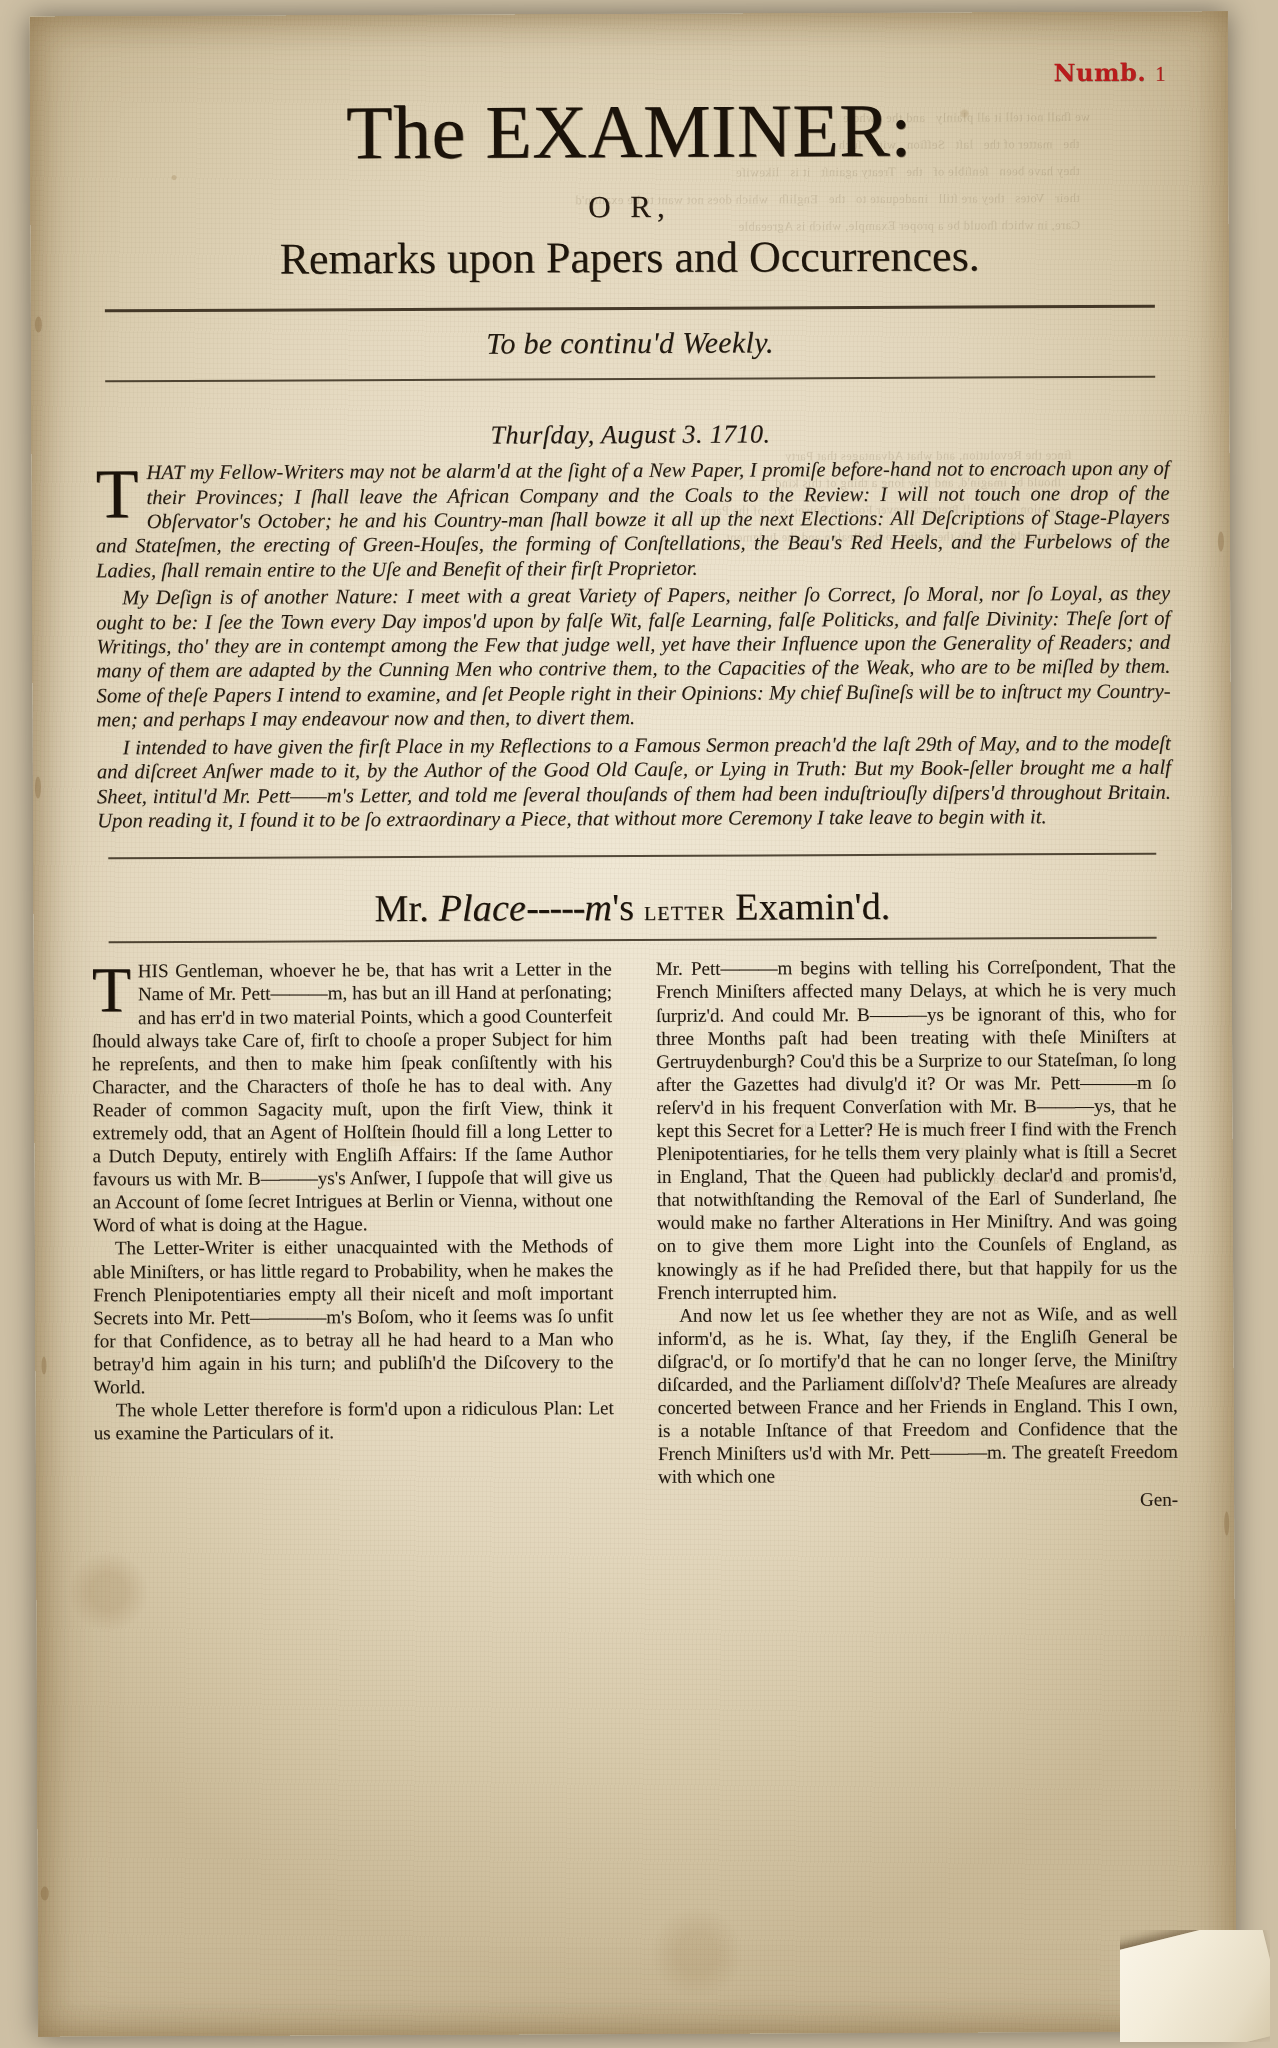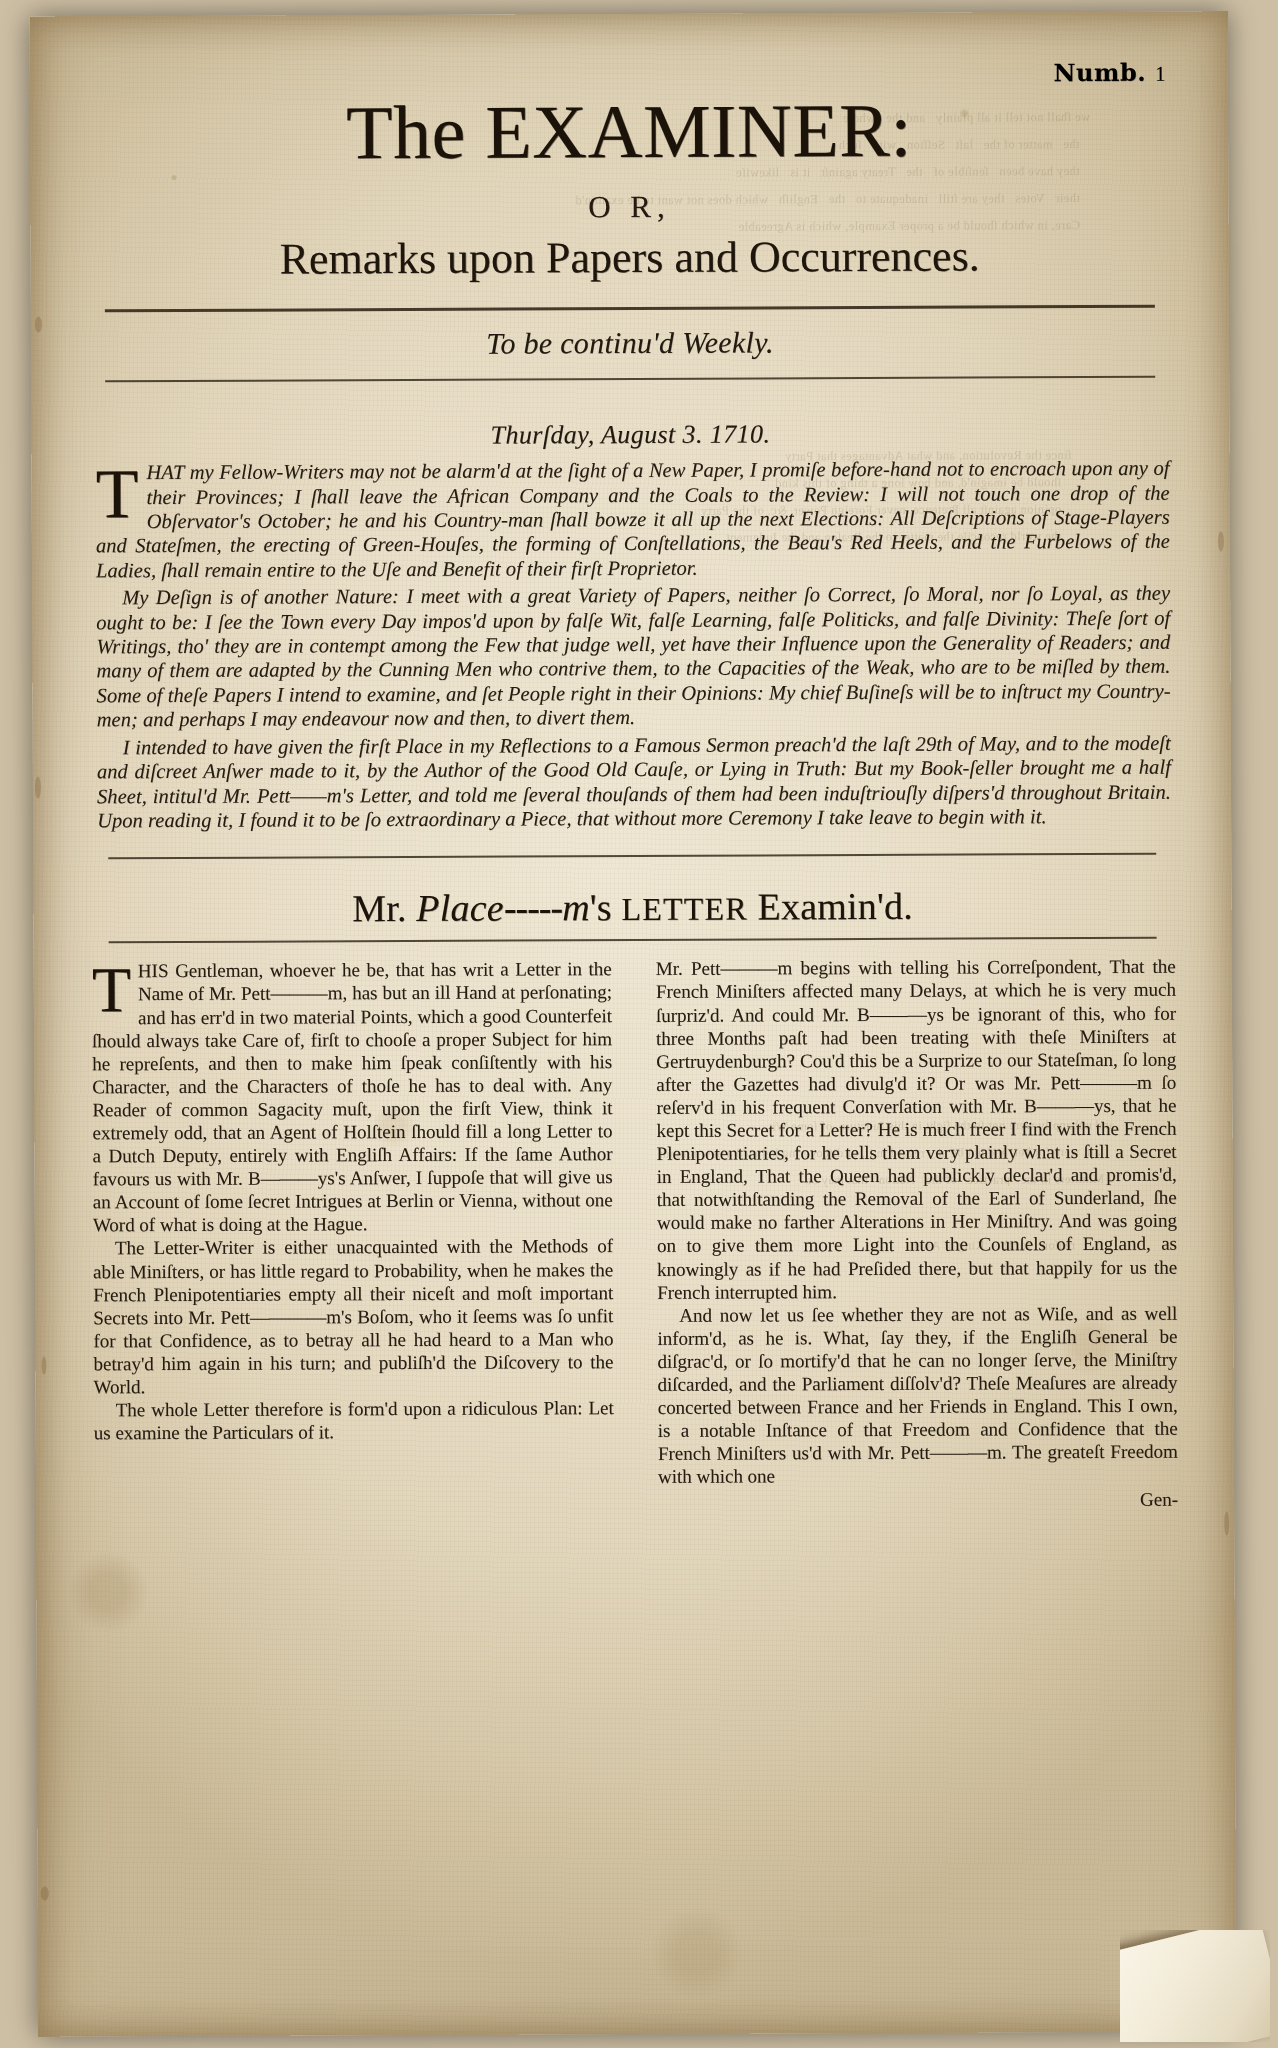--- a/index.html
+++ b/index.html
@@ -43,21 +43,21 @@
     position:absolute;color:rgba(92,72,44,.16);font-size:12.5px;line-height:27px;
     transform:scaleX(-1);letter-spacing:.4px;pointer-events:none;user-select:none;
     font-family:"Liberation Serif",serif;white-space:pre-wrap;
   }
 
   
   #content{position:absolute;left:34px;top:14px;width:1198px;height:2020px;transform:rotate(-0.25deg);color:#231a10;}
 
   .numb{
     position:absolute;right:62px;top:46px;font-size:24px;letter-spacing:.5px;
-    font-family:"DejaVu Serif",serif;font-weight:bold;color:#000000;
+    font-family:"DejaVu Serif",serif;font-weight:bold;color:#b91c1c;
     text-shadow:.5px .4px 0 rgba(40,26,12,.45);
   }
   .numb .n{font-family:"Liberation Serif",serif;font-weight:normal;font-size:21px;}
 
   .masthead{
     text-align:center;font-size:76px;line-height:1.04;letter-spacing:.5px;
     margin:78px 0 0 0;color:#1b130a;font-family:"Liberation Serif",serif;
     text-shadow:.7px .6px 0 rgba(40,26,12,.5), -.4px .3px 0 rgba(40,26,12,.22);
   }
   .or{
@@ -97,21 +97,21 @@
     float:left;font-style:normal;font-size:70px;line-height:56px;
     margin:6px 8px -6px 0;font-family:"Liberation Serif",serif;color:#1b130a;
     text-shadow:.7px .6px 0 rgba(40,26,12,.5);
   }
 
   .sechead{
     text-align:center;font-size:38px;margin:28px 0 10px 0;color:#1c140b;
     letter-spacing:.2px;text-shadow:.6px .5px 0 rgba(40,26,12,.45);
   }
   .sechead i{font-style:italic;}
-  .sechead .sc{font-size:32px;letter-spacing:1.2px;}
+  .sechead .sc{font-size:20px;letter-spacing:1.2px;}
 
   .cols{display:flex;gap:0;padding:0 56px 0 58px;margin-top:16px;}
   .col{width:50%;font-size:19.1px;line-height:23.1px;text-align:justify;color:#241b11;
        letter-spacing:-.05px;text-shadow:.3px .28px 0 rgba(45,30,14,.28);}
   .col.left{padding-right:22px;}
   .col.right{padding-left:22px;}
   .col p{margin:0 0 0 0;text-indent:22px;}
   .col p.first{text-indent:0;}
   .col .dc{
     float:left;font-size:64px;line-height:52px;margin:5px 7px -4px 0;color:#1b130a;

